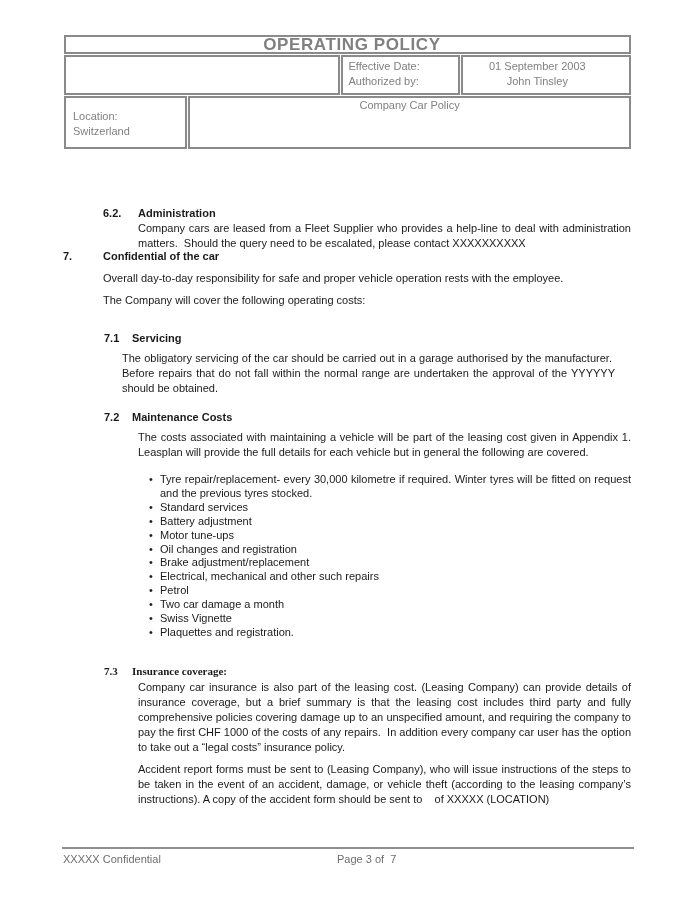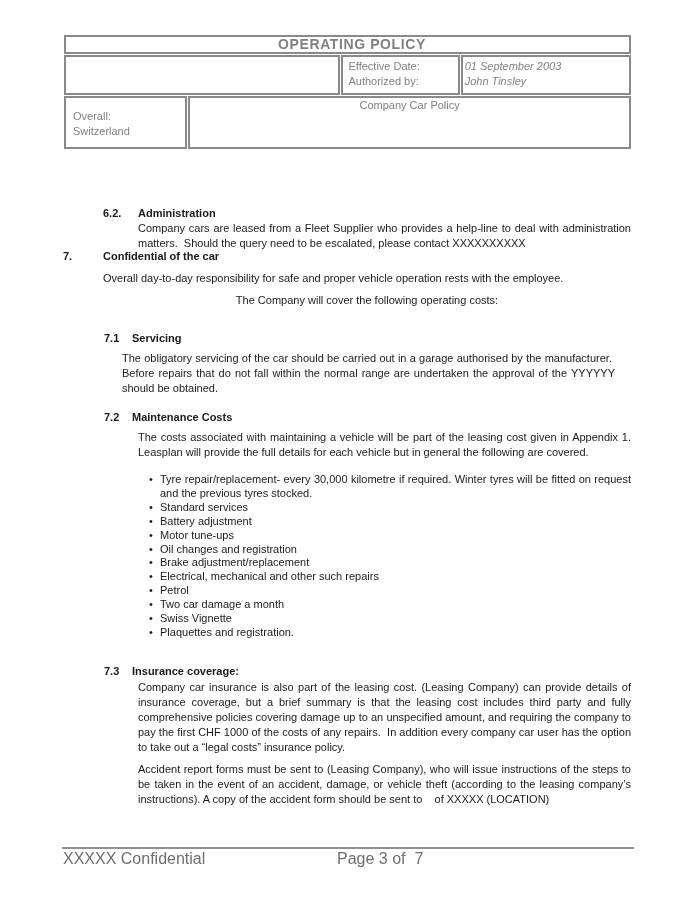--- a/index.html
+++ b/index.html
@@ -13,45 +13,45 @@
   }
 
   
   table.hdr {
     position: absolute; left: 63px; top: 34px; width: 569px;
     border-collapse: separate; border-spacing: 1px;
     table-layout: fixed;
     color: #808080;
   }
   table.hdr td { border: 2px solid #8a8a8a; vertical-align: top; line-height: 15px; }
-  td.title-cell { height: 17px; text-align: center; font-weight: bold; font-size: 14px; letter-spacing: 0.6px; vertical-align: middle; line-height: 13px; padding-left: 9px; }
+  td.title-cell { height: 17px; text-align: center; font-weight: bold; font-size: 17px; letter-spacing: 0.6px; vertical-align: middle; line-height: 13px; padding-left: 9px; }
   td.meta-empty { height: 40px; }
   td.meta-labels { padding: 2px 2px 2px 5px; }
-  td.meta-values { padding: 2px 19px 2px 2px; text-align: left; font-style: italic; }
+  td.meta-values { padding: 2px 19px 2px 2px; text-align: center; }
   td.loc-cell   { height: 53px; padding: 11px 2px 2px 7px; }
   td.doc-title-cell { text-align: center; vertical-align: middle; }
 
   
   .blk { position: absolute; line-height: 15px; }
   .bold { font-weight: bold; }
   .just { text-align: justify; }
   .num { display: inline-block; font-weight: bold; }
   .h62 .num { width: 35px; }
   .h7  .num { width: 40px; }
   .h7x .num { width: 28px; }
 
   .bullets { position: absolute; left: 138px; top: 473px; width: 493px; }
   .bullet-item { display: flex; line-height: 13.9px; }
   .bullet-marker { width: 11px; padding-left: 0; flex: 0 0 11px; margin-left: 11px; text-align: left; }
   .bullet-text { flex: 1; }
   .bullet-item.first .bullet-text { text-align: justify; }
 
   
   .footer-rule { position: absolute; left: 62px; top: 847px; width: 572px; border-top: 2px solid #8f8f8f; }
-  .footer-text { position: absolute; top: 852px; font-size: 16px; color: #6e6e6e; line-height: 14px; }
+  .footer-text { position: absolute; top: 852px; font-size: 11px; color: #6e6e6e; line-height: 14px; }
   .footer-left { left: 63px; }
   .footer-page { left: 337px; }
 </style>
 </head>
 <body>
 
 <div class="page">
 
   <table class="hdr">
     <colgroup>
@@ -70,38 +70,38 @@
         <div>Effective Date:</div>
         <div>Authorized by:</div>
       </td>
       <td class="meta-values">
         <div>01 September 2003</div>
         <div>John Tinsley</div>
       </td>
     </tr>
     <tr>
       <td class="loc-cell">
-        <div>Overall:</div>
+        <div>Location:</div>
         <div>Switzerland</div>
       </td>
       <td class="doc-title-cell" colspan="3">Company Car Policy</td>
     </tr>
   </tbody>
     </table>
 
   <div class="blk h62" style="left:103px; top:206px; width:528px;">
     <span class="num">6.2.</span><span class="bold">Administration</span>
   </div>
   <div class="blk just" style="left:138px; top:221px; width:493px;">Company cars are leased from a Fleet Supplier who provides a help-line to deal with administration matters.&nbsp; Should the query need to be escalated, please contact XXXXXXXXXX</div>
 
   <div class="blk h7" style="left:63px; top:249px; width:568px;">
     <span class="num">7.</span><span class="bold">Confidential of the car</span>
   </div>
   <div class="blk" style="left:103px; top:271px; width:528px;">Overall day-to-day responsibility for safe and proper vehicle operation rests with the employee.</div>
-  <div class="blk" style="left:103px; top:293px; width:528px;text-align:center;">The Company will cover the following operating costs:</div>
+  <div class="blk" style="left:103px; top:293px; width:528px;">The Company will cover the following operating costs:</div>
 
   <div class="blk h7x" style="left:104px; top:331px; width:527px;">
     <span class="num">7.1</span><span class="bold">Servicing</span>
   </div>
   <div class="blk just" style="left:122px; top:351px; width:493px;">The obligatory servicing of the car should be carried out in a garage authorised by the manufacturer.&nbsp; Before repairs that do not fall within the normal range are undertaken the approval of the YYYYYY should be obtained.</div>
 
   <div class="blk h7x" style="left:104px; top:410px; width:527px;">
     <span class="num">7.2</span><span class="bold">Maintenance Costs</span>
   </div>
   <div class="blk just" style="left:138px; top:430px; width:493px;">The costs associated with maintaining a vehicle will be part of the leasing cost given in Appendix 1. Leasplan will provide the full details for each vehicle but in general the following are covered.</div>
@@ -146,21 +146,21 @@
     <div class="bullet-item">
       <span class="bullet-marker">•</span>
       <span class="bullet-text">Swiss Vignette</span>
     </div>
     <div class="bullet-item">
       <span class="bullet-marker">•</span>
       <span class="bullet-text">Plaquettes and registration.</span>
     </div>
   </div>
 
-  <div class="blk h7x" style="left:104px; top:664px; width:527px;">
+  <div class="blk h7x" style="left:104px; top:664px; width:527px;font-family:Liberation Serif, serif;">
     <span class="num">7.3</span><span class="bold">Insurance coverage:</span>
   </div>
   <div class="blk just" style="left:138px; top:680px; width:493px;">Company car insurance is also part of the leasing cost. (Leasing Company) can provide details of insurance coverage, but a brief summary is that the leasing cost includes third party and fully comprehensive policies covering damage up to an unspecified amount, and requiring the company to pay the first CHF 1000 of the costs of any repairs.&nbsp; In addition every company car user has the option to take out a “legal costs” insurance policy.</div>
   <div class="blk just" style="left:138px; top:762px; width:493px;">Accident report forms must be sent to (Leasing Company), who will issue instructions of the steps to be taken in the event of an accident, damage, or vehicle theft (according to the leasing company’s instructions). A copy of the accident form should be sent to &nbsp;&nbsp;&nbsp;of XXXXX (LOCATION)</div>
 
   <div class="footer-rule"></div>
   <div class="footer-text footer-left">XXXXX Confidential</div>
   <div class="footer-text footer-page">Page 3 of&nbsp; 7</div>
 
 </div>

